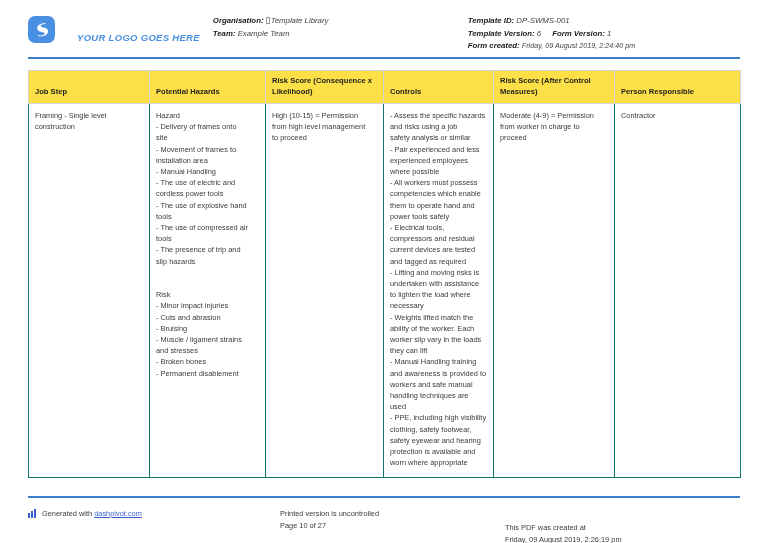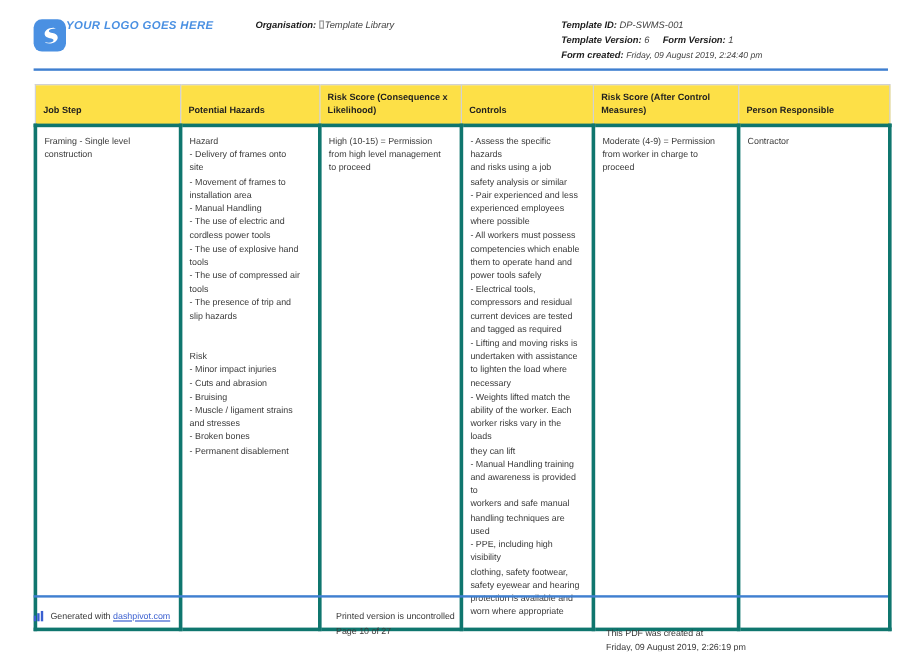--- a/index.html
+++ b/index.html
@@ -26,22 +26,22 @@
     left: 0; top: 0;
     width: 768px;
     height: 60px;
     padding: 12px 28px 0 28px;
     display: flex;
     align-items: flex-start;
   }
   .logo-block {
     width: 190px;
     display: flex;
-    align-items: flex-start;
-    gap: 0;
+    align-items: flex-end;
+    gap: 22px;
     padding-top: 4px;
   }
   .logo-mark {
     width: 27px;
     height: 27px;
     border-radius: 7px;
     background: #4a90e2;
     position: relative;
     flex: 0 0 auto;
   }
@@ -103,21 +103,21 @@
     font-size: 7.6px;
     font-weight: bold;
     color: #1f1f1f;
     text-align: left;
     vertical-align: bottom;
     padding: 5px 6px 6px 6px;
     height: 26px;
     line-height: 10.5px;
   }
   table.swms td {
-    border: 3px solid #0f766e;
+    border: 1px solid #0f766e;
     font-size: 7.4px;
     line-height: 11.2px;
     color: #3a3a3a;
     vertical-align: top;
     padding: 6px 6px 8px 6px;
     height: 336px;
   }
   .cell-lines > span { display: block; white-space: pre-wrap; }
   .cell-lines > span.blank { height: 11.2px; }
 
@@ -165,20 +165,24 @@
                    C17.3 7.9 18.0 8.0 18.6 8.15 Z" fill="#ffffff"></path>
         </svg>
       </span>
       <span class="logo-text">YOUR LOGO GOES HERE</span>
     </div>
 
     <div class="meta-col col-a">
       <div class="meta-row">
         <span class="meta-label">Organisation:</span>
         <span class="missing-glyph"></span><span class="meta-val">Template Library</span>
+      </div>
+      <div class="meta-row">
+        <span class="meta-label">Team:</span>
+        <span class="meta-val">Example Team</span>
       </div>
     </div>
 
     <div class="meta-col col-b">
       <div class="meta-row">
         <span class="meta-label">Template ID:</span>
         <span class="meta-val">DP-SWMS-001</span>
       </div>
       <div class="meta-row">
         <span class="meta-label">Template Version:</span>
@@ -272,21 +276,21 @@
                 <span>- Electrical tools,</span>
                 <span>compressors and residual</span>
                 <span>current devices are tested</span>
                 <span>and tagged as required</span>
                 <span>- Lifting and moving risks is</span>
                 <span>undertaken with assistance</span>
                 <span>to lighten the load where</span>
                 <span>necessary</span>
                 <span>- Weights lifted match the</span>
                 <span>ability of the worker. Each</span>
-                <span>worker risks vary in the loads</span>
+                <span>worker slip vary in the loads</span>
                 <span>they can lift</span>
                 <span>- Manual Handling training</span>
                 <span>and awareness is provided to</span>
                 <span>workers and safe manual</span>
                 <span>handling techniques are</span>
                 <span>used</span>
                 <span>- PPE, including high visibility</span>
                 <span>clothing, safety footwear,</span>
                 <span>safety eyewear and hearing</span>
                 <span>protection is available and</span>

